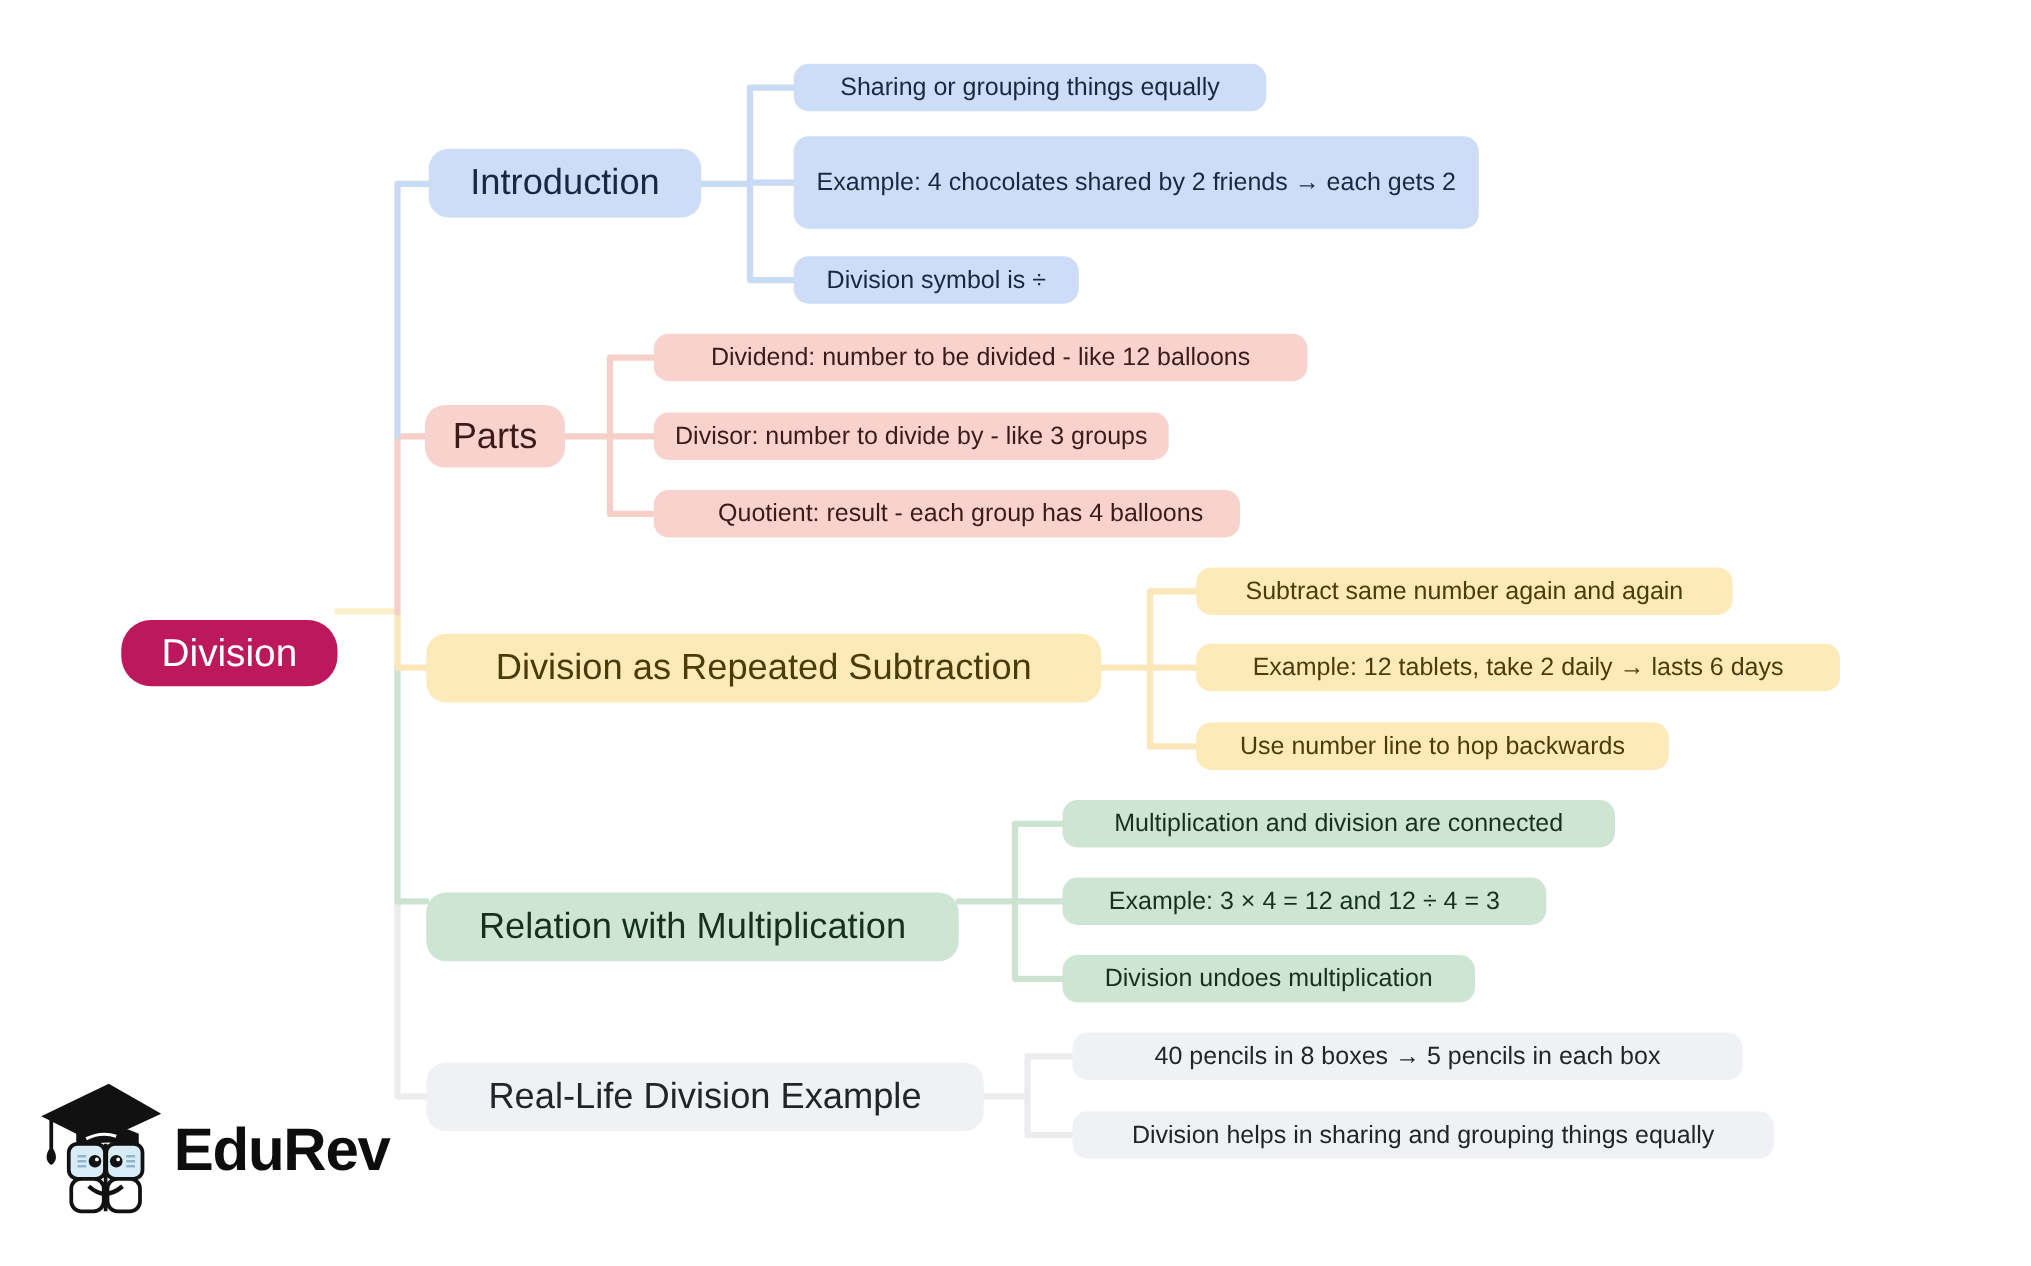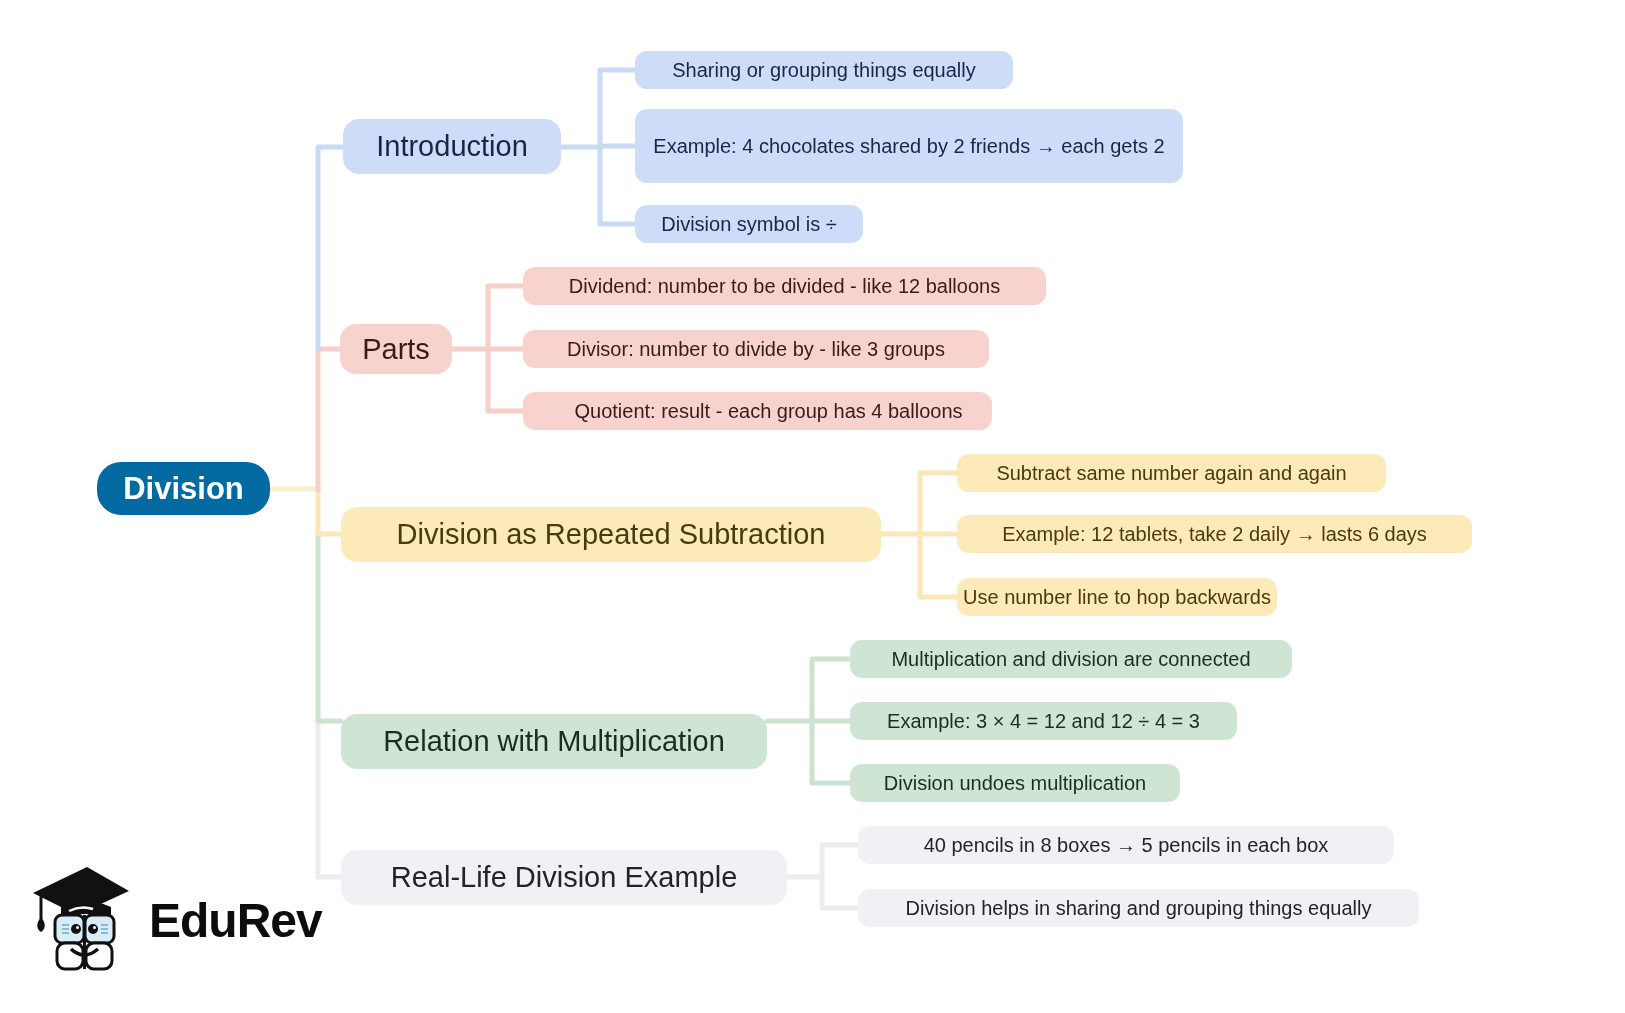--- a/index.html
+++ b/index.html
@@ -12,36 +12,37 @@
   }
   #connectors{position:absolute;left:0;top:0;width:1625px;height:1013px;}
   .node{
     position:absolute;
     display:flex;align-items:center;justify-content:center;
     text-align:center;
     box-sizing:border-box;
     white-space:nowrap;
   }
   .root-node{
-    background:#0369a1;color:#ffffff;
-    font-size:31px;font-weight:bold;
+    background:#be185d;color:#ffffff;
+    font-size:31px;font-weight:normal;
     border-radius:24px;
+    margin-top:34px;
   }
   .branch{font-size:29px;border-radius:16px;}
   .leaf{font-size:20px;border-radius:12px;}
   .leaf.wrap{white-space:normal;line-height:1.55;}
   .b-blue{background:#cdddf7;color:#182743;}
   .b-pink{background:#f8d3ce;color:#3c1b17;}
   .b-yellow{background:#fdeab9;color:#4a3b0d;}
   .b-green{background:#cfe5d4;color:#17301e;}
   .b-gray{background:#f0f1f4;color:#212529;}
   #logo{position:absolute;left:25px;top:853px;display:flex;align-items:center;}
   #logo-text{
     font-size:48px;font-weight:bold;color:#0d0d0d;
-    letter-spacing:-1px;margin-left:14px;margin-top:14px;
+    letter-spacing:-1px;margin-left:4px;margin-top:14px;
   }
 </style>
 </head>
 <body>
 
 <div id="canvas">
 
   <svg id="connectors" viewBox="0 0 1625 1013" fill="none" stroke-linecap="round" stroke-linejoin="round" stroke-width="5">
 
     <path d="M 318 721 L 318 877 L 341 877" stroke="#ececef"></path>
@@ -64,27 +65,27 @@
 
   <div class="node root-node" style="left:97px;top:462px;width:173px;height:53px;">Division</div>
 
   <div class="node branch b-blue" style="left:343px;top:119px;width:218px;height:55px;">Introduction</div>
   <div class="node leaf b-blue" style="left:635px;top:51px;width:378px;height:38px;">Sharing or grouping things equally</div>
   <div class="node leaf wrap b-blue" style="left:635px;top:109px;width:548px;height:74px;text-align:right;">Example: 4 chocolates shared by 2 friends → each gets 2</div>
   <div class="node leaf b-blue" style="left:635px;top:205px;width:228px;height:38px;">Division symbol is ÷</div>
 
   <div class="node branch b-pink" style="left:340px;top:324px;width:112px;height:50px;">Parts</div>
   <div class="node leaf b-pink" style="left:523px;top:267px;width:523px;height:38px;">Dividend: number to be divided - like 12 balloons</div>
-  <div class="node leaf b-pink" style="left:523px;top:330px;width:466px;height:38px;">Divisor: number to divide by - like 3 groups</div>
+  <div class="node leaf b-pink" style="left:523px;top:330px;width:412px;height:38px;">Divisor: number to divide by - like 3 groups</div>
   <div class="node leaf b-pink" style="left:523px;top:392px;width:469px;height:38px;padding-left:22px;">Quotient: result - each group has 4 balloons</div>
 
   <div class="node branch b-yellow" style="left:341px;top:507px;width:540px;height:55px;">Division as Repeated Subtraction</div>
   <div class="node leaf b-yellow" style="left:957px;top:454px;width:429px;height:38px;">Subtract same number again and again</div>
   <div class="node leaf b-yellow" style="left:957px;top:515px;width:515px;height:38px;">Example: 12 tablets, take 2 daily → lasts 6 days</div>
-  <div class="node leaf b-yellow" style="left:957px;top:578px;width:320px;height:38px;">Use number line to hop backwards</div>
+  <div class="node leaf b-yellow" style="left:957px;top:578px;width:378px;height:38px;">Use number line to hop backwards</div>
 
   <div class="node branch b-green" style="left:341px;top:694px;width:426px;height:55px;margin-top:20px;">Relation with Multiplication</div>
   <div class="node leaf b-green" style="left:850px;top:640px;width:442px;height:38px;">Multiplication and division are connected</div>
   <div class="node leaf b-green" style="left:850px;top:702px;width:387px;height:38px;">Example: 3 × 4 = 12 and 12 ÷ 4 = 3</div>
   <div class="node leaf b-green" style="left:850px;top:764px;width:330px;height:38px;">Division undoes multiplication</div>
 
   <div class="node branch b-gray" style="left:341px;top:850px;width:446px;height:55px;">Real-Life Division Example</div>
   <div class="node leaf b-gray" style="left:858px;top:826px;width:536px;height:38px;">40 pencils in 8 boxes → 5 pencils in each box</div>
   <div class="node leaf b-gray" style="left:858px;top:889px;width:561px;height:38px;">Division helps in sharing and grouping things equally</div>
 

